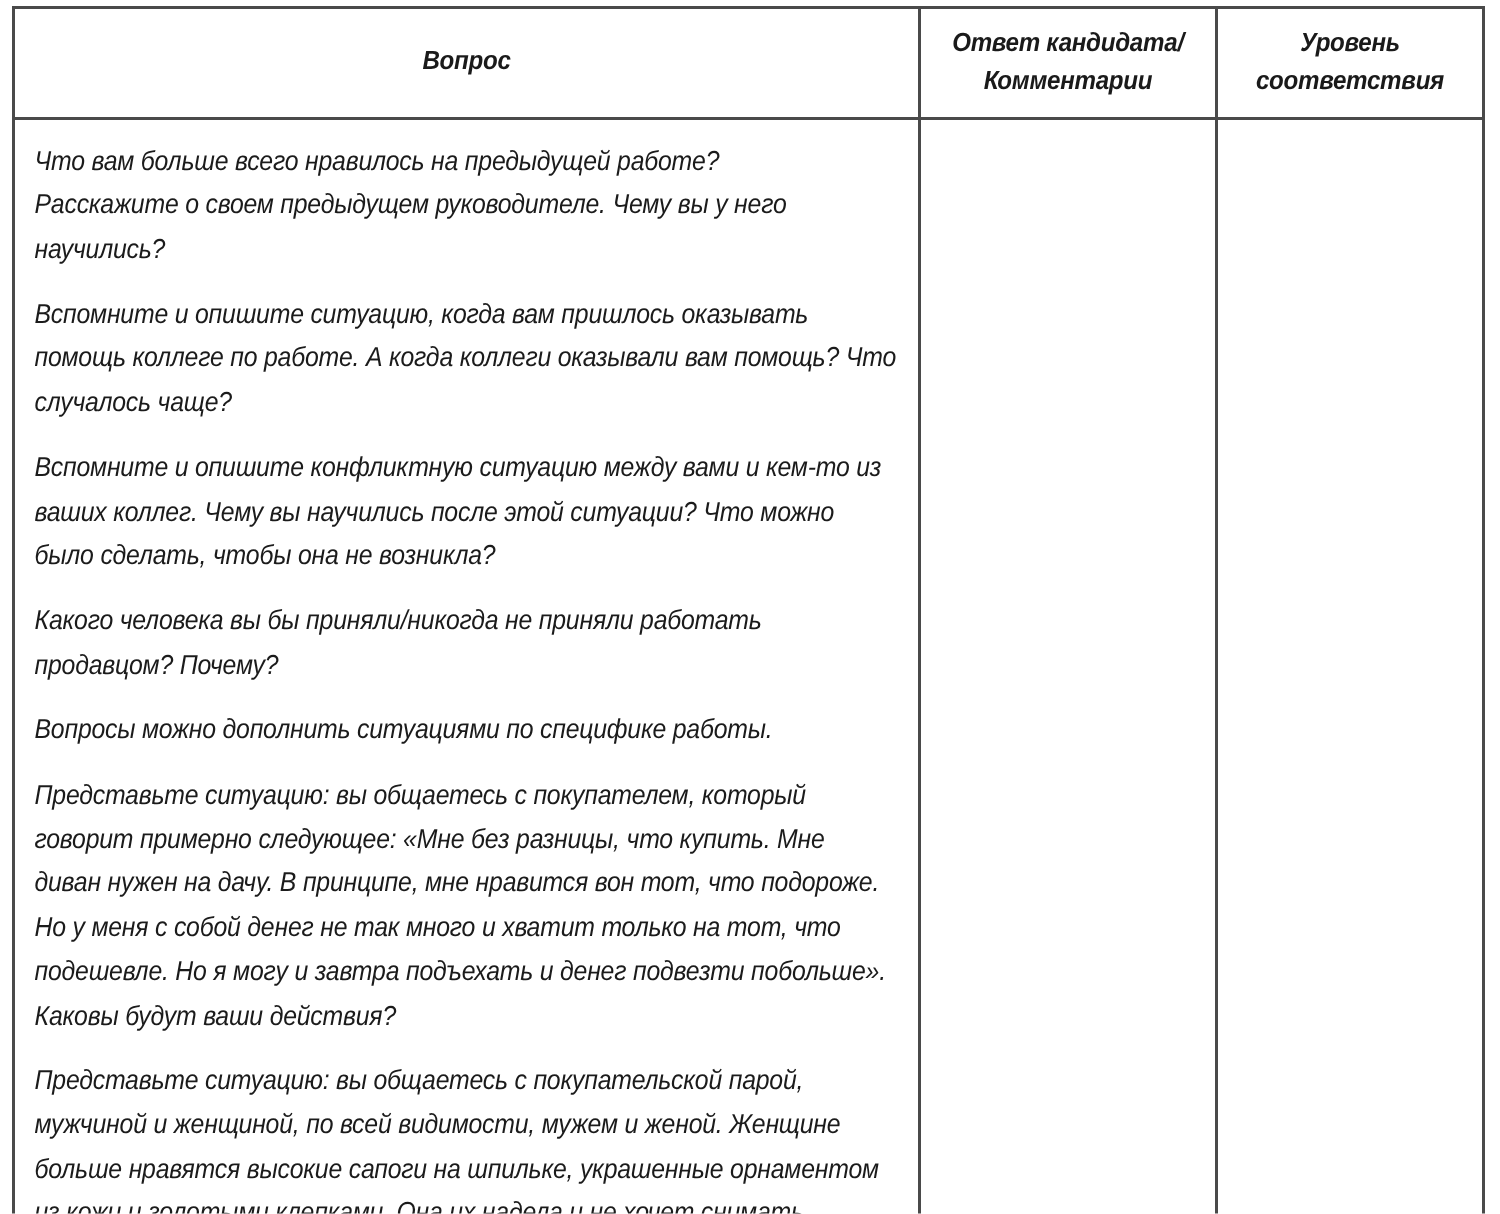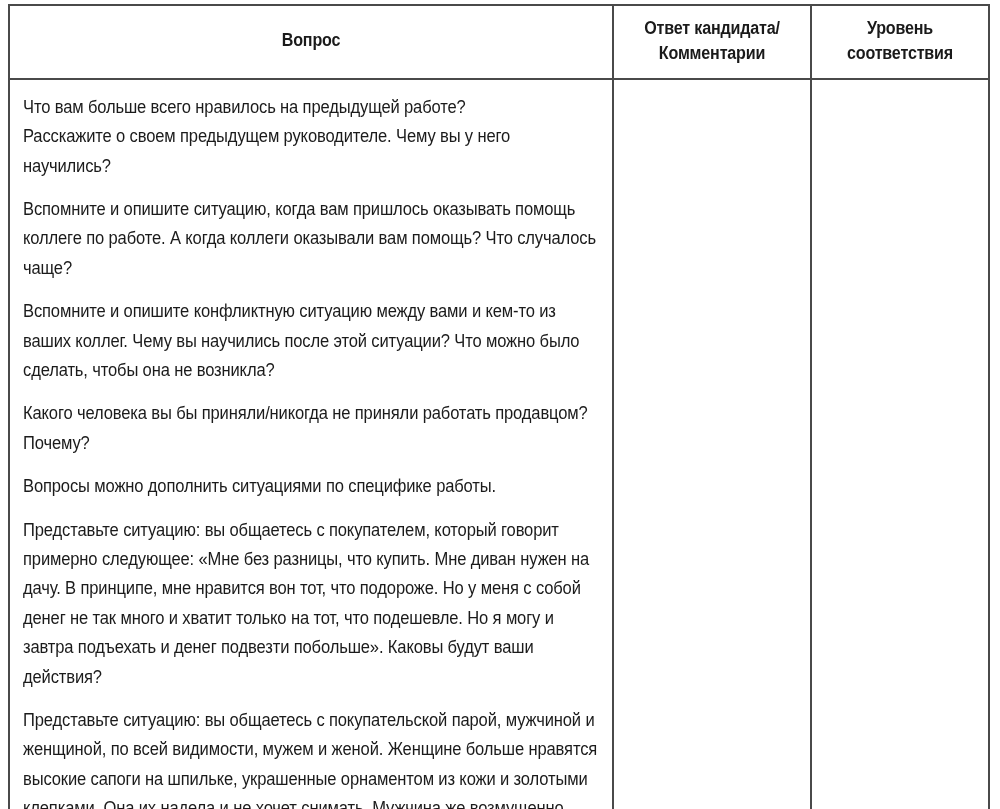--- a/index.html
+++ b/index.html
@@ -14,20 +14,21 @@
     font-family: "Liberation Sans", "DejaVu Sans", sans-serif;
     color: #1a1a1a;
     -webkit-font-smoothing: antialiased;
   }
 
   .page {
     position: relative;
     width: 1000px;
     height: 686px;
     box-sizing: border-box;
+    font-style: italic;
   }
 
   .interview-table {
     position: absolute;
     left: 8px;
     top: 4px;
     width: 980px;
     border-collapse: collapse;
     table-layout: fixed;
     border-left: 2px solid #4a4a4a;

